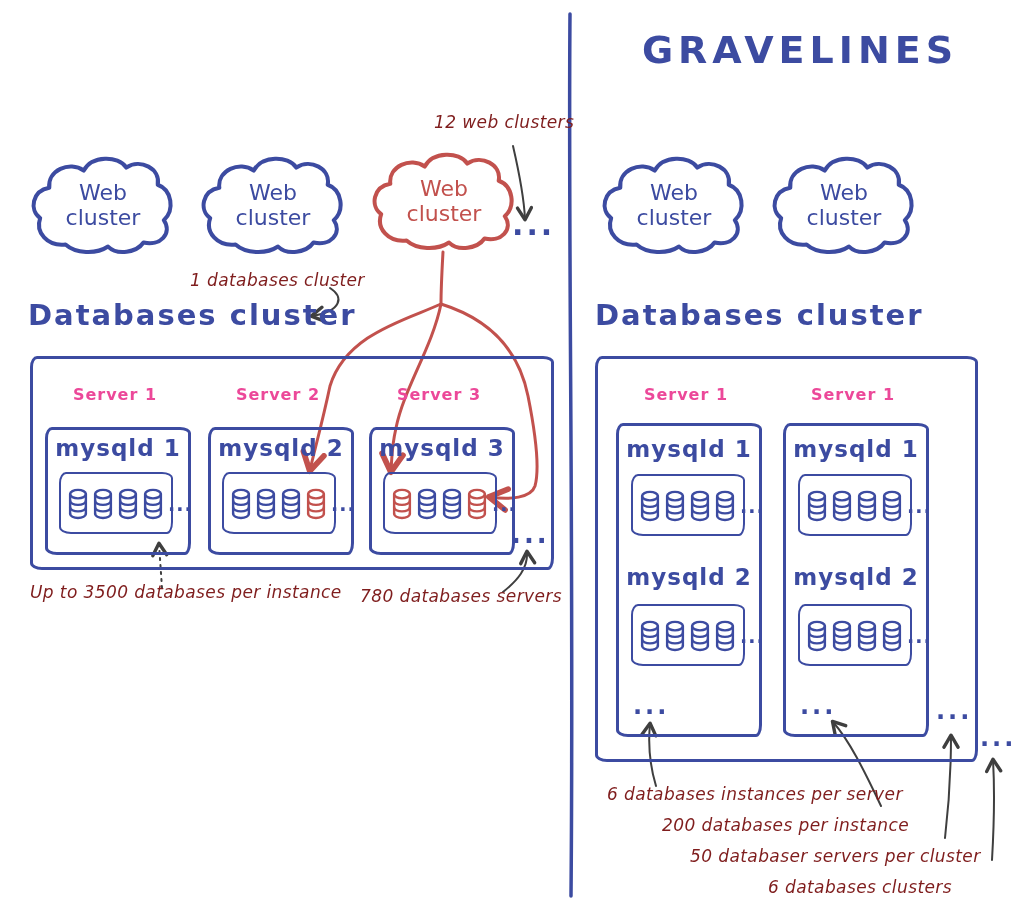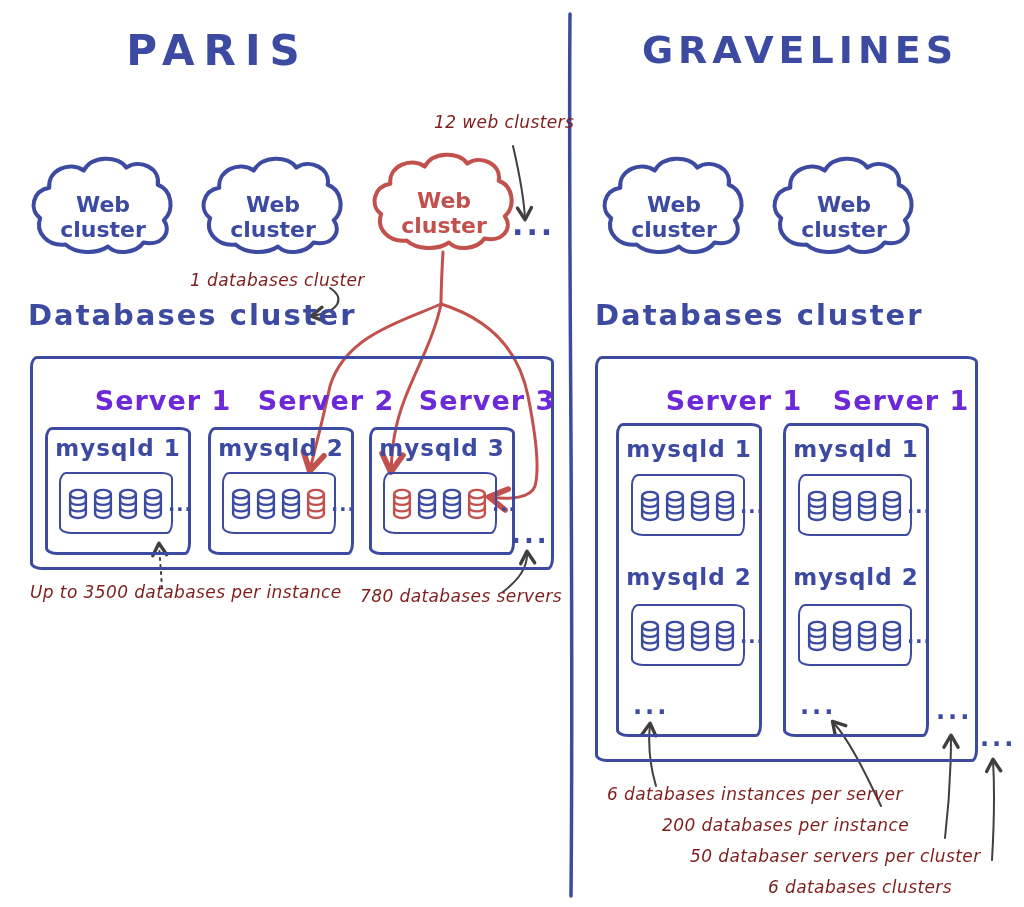--- a/index.html
+++ b/index.html
@@ -15,33 +15,33 @@
   .section-label{font-size:29px;font-weight:600;letter-spacing:2px;color:#3c4ba1;}
 
   
   .note{font-size:17px;font-style:italic;letter-spacing:.4px;color:#7f1d1d;white-space:nowrap;}
 
   
   .cloud{width:152px;height:108px;}
   .cloud svg{position:absolute;left:0;top:0;width:100%;height:100%;}
   .cloud .cloud-label{
     position:absolute;left:0;right:0;top:30px;text-align:center;
-    font-size:22px;line-height:1.15;font-weight:700;width:90px;margin:12px auto;
+    font-size:22px;line-height:1.15;font-weight:400;width:90px;margin:0 auto;
   }
   .cloud.red{color:#c2514d;}
 
   
   .sk{
     border:3px solid #3c4ba1;
     border-radius:7px 11px 6px 12px / 11px 6px 12px 7px;
     background:transparent;position:absolute;
   }
   .sk.thin{border-width:2.5px;}
 
-  .server-label{font-size:27px;font-weight:600;text-align:center;letter-spacing:1px;color:#6d28d9;margin-left:48px;}
+  .server-label{font-size:16px;font-weight:600;text-align:center;letter-spacing:1px;color:#ec4899;}
   .mysqld-label{font-size:23px;font-weight:700;text-align:center;letter-spacing:1px;color:#3c4ba1;}
 
   .db-row{display:flex;align-items:center;gap:3px;padding:8px 5px 6px 6px;}
   .db{width:22px;height:34px;color:#3c4ba1;flex:0 0 auto;}
   .db.red{color:#c2514d;}
   .db svg{width:100%;height:100%;display:block;}
   .db-ellipsis{font-size:19px;font-weight:700;letter-spacing:1px;color:#3c4ba1;margin-left:1px;line-height:1;}
 
   .big-ellipsis{font-size:26px;font-weight:700;letter-spacing:3px;color:#3c4ba1;line-height:1;}
 </style>
@@ -96,21 +96,20 @@
       <path d="M503,592 C518,580 528,568 527,552" marker-end="url(#mk-ink)"></path>
       <path d="M656,786 C650,766 648,744 650,724" marker-end="url(#mk-ink)"></path>
       <path d="M881,806 C864,770 849,740 833,722" marker-end="url(#mk-ink)"></path>
       <path d="M945,838 C949,804 951,770 951,736" marker-end="url(#mk-ink)"></path>
       <path d="M992,860 C994,826 995,794 993,760" marker-end="url(#mk-ink)"></path>
     </g>
   </svg>
 
   <div class="abs" style="left:0;top:0;width:570px;height:907px;">
 
-    <div class="abs dc-title" style="left:110px;top:26px;width:215px;">PARIS</div>
 
     <div class="abs note" style="left:434px;top:112px;">12 web clusters</div>
 
     <div class="abs cloud" style="left:27px;top:150px;">
       <svg>
           <use href="#sym-cloud"></use>
         </svg>
       <div class="cloud-label">Web cluster</div>
     </div>
     <div class="abs cloud" style="left:197px;top:150px;">

